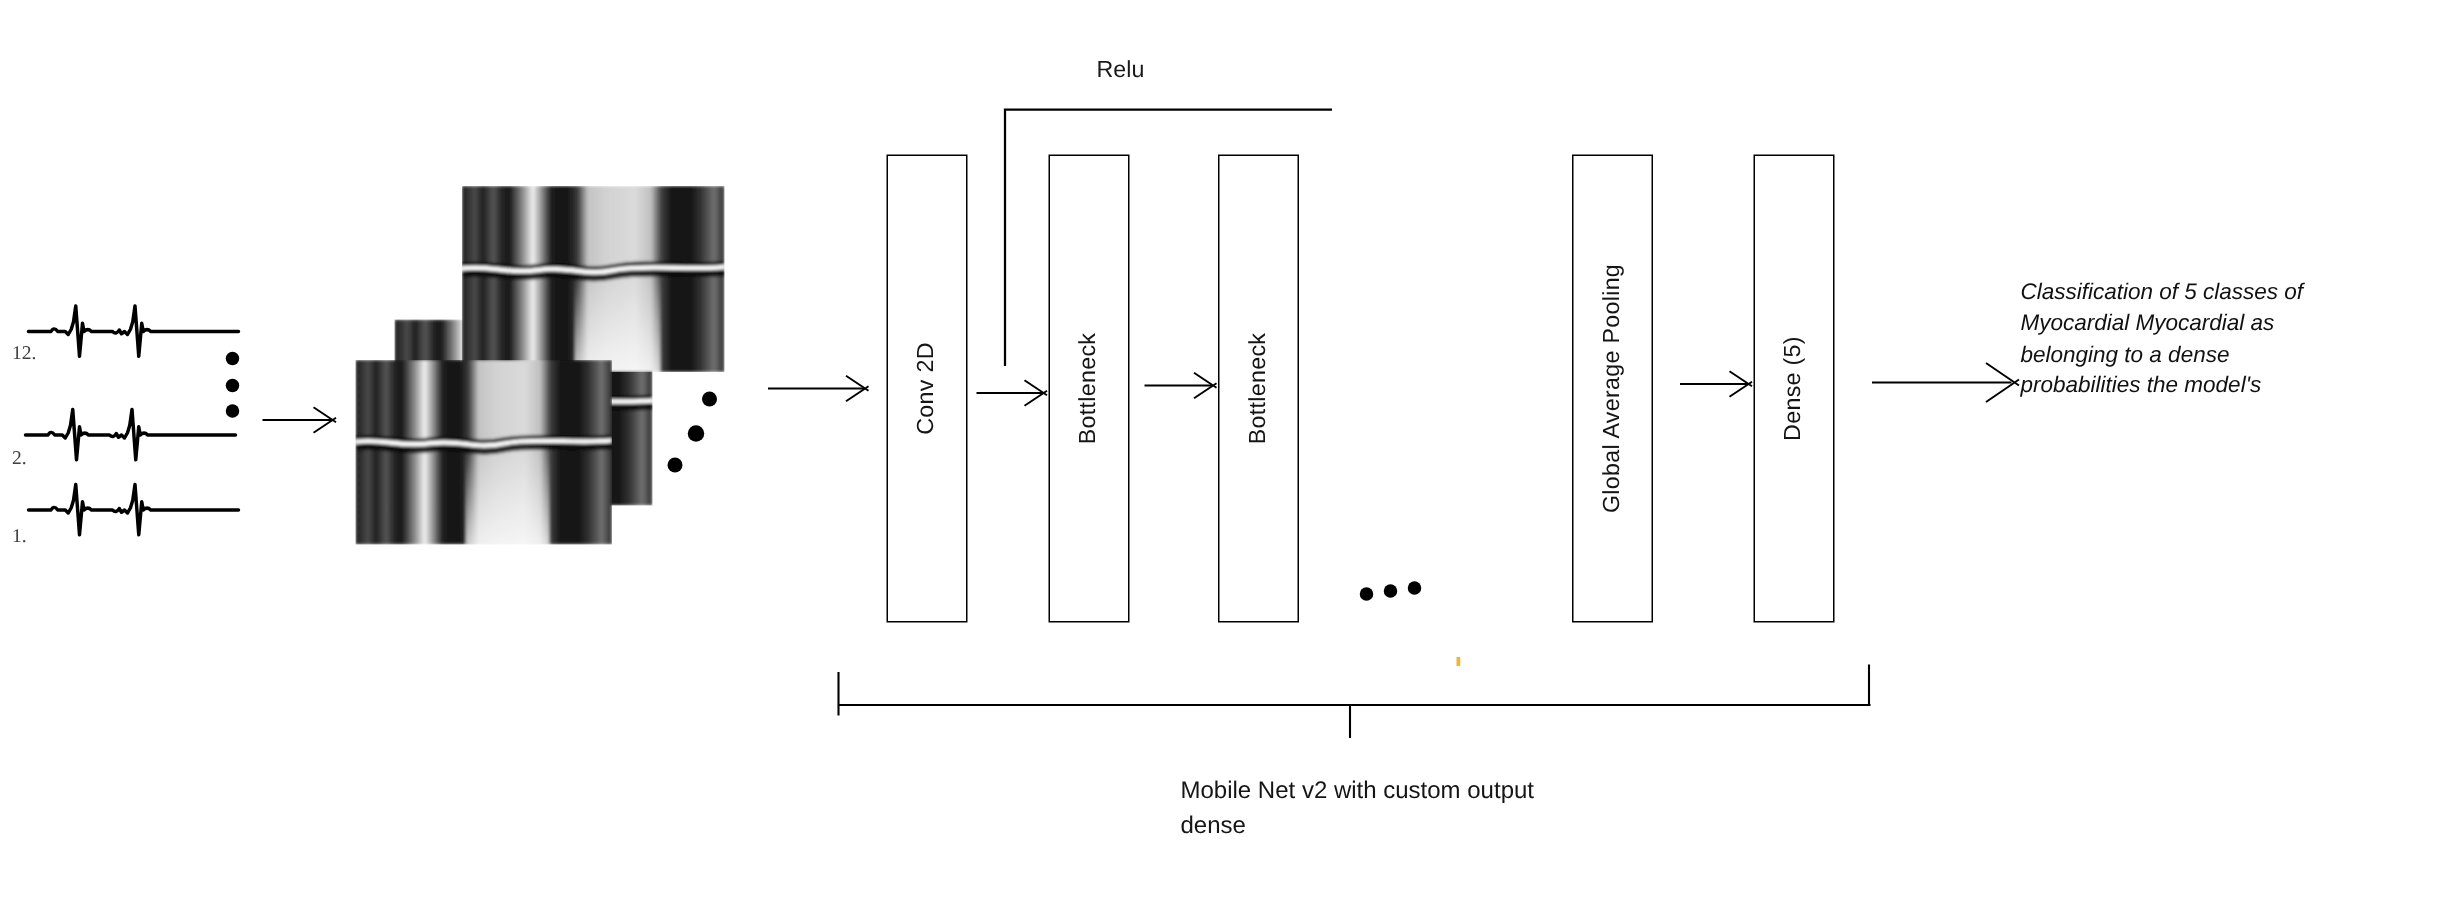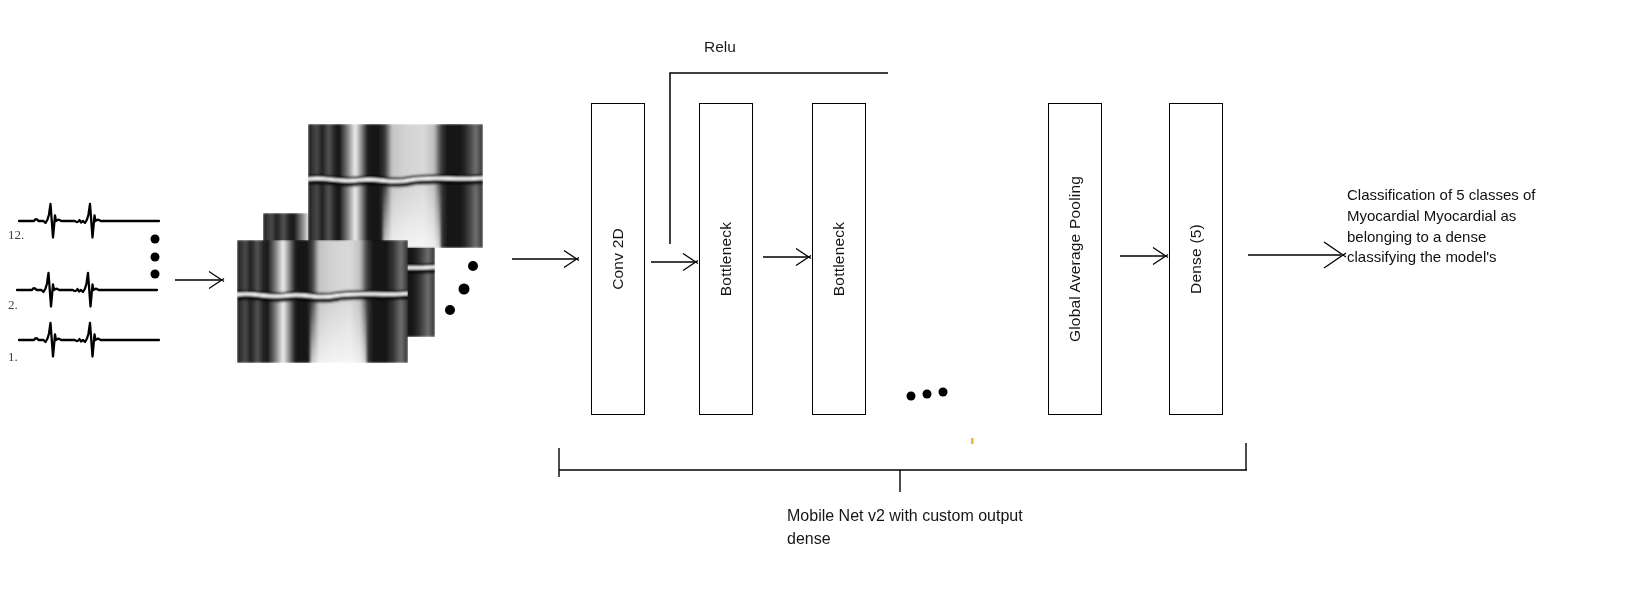--- a/index.html
+++ b/index.html
@@ -13,23 +13,23 @@
     box-sizing:border-box;
   }
   .layer-box .vlabel{
     position:absolute;left:50%;top:50%;
     transform:translate(-50%,-50%) rotate(-90deg);
     white-space:nowrap;font-size:15.5px;color:#151515;letter-spacing:.2px;
   }
   .ecg-label{
     position:absolute;font-family:"Liberation Serif", serif;font-size:13px;color:#404040;
   }
-  .relu-label{position:absolute;left:704px;top:38px;width:54px;text-align:left;font-size:15.5px;}
-  .bracket-caption{position:absolute;left:787px;top:504px;font-size:16px;line-height:23px;color:#151515;}
-  .output-text{position:absolute;left:1347px;top:185px;font-size:15px;line-height:20.8px;color:#111;}
+  .relu-label{position:absolute;left:720px;top:38px;width:54px;text-align:center;font-size:15.5px;}
+  .bracket-caption{position:absolute;left:787px;top:516px;font-size:16px;line-height:23px;color:#151515;}
+  .output-text{position:absolute;left:1347px;top:185px;font-size:15px;line-height:20.8px;color:#111;font-style:italic;}
   .output-text div{white-space:nowrap;}
 </style>
 </head>
 <body>
 
 <div id="canvas">
 
   <svg id="diagram-svg" viewBox="0 0 1640 598">
     <defs>
 
@@ -174,16 +174,16 @@
 
   <div class="bracket-caption">
     <div>Mobile Net v2 with custom output</div>
     <div>dense</div>
   </div>
 
   <div class="output-text">
     <div>Classification of 5 classes of</div>
     <div>Myocardial Myocardial as</div>
     <div>belonging to a dense</div>
-    <div>classifying the model's</div>
+    <div>probabilities the model's</div>
   </div>
 
 </div>
 
 </body></html>

